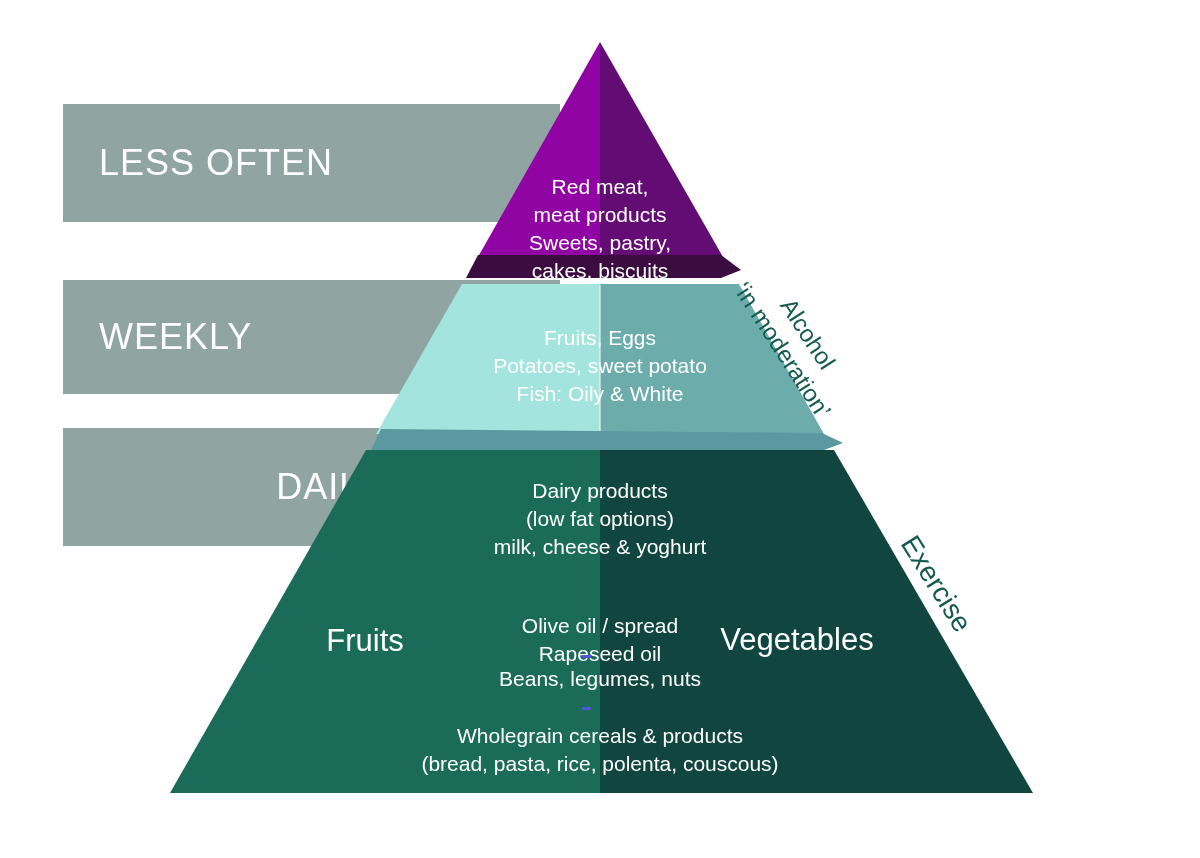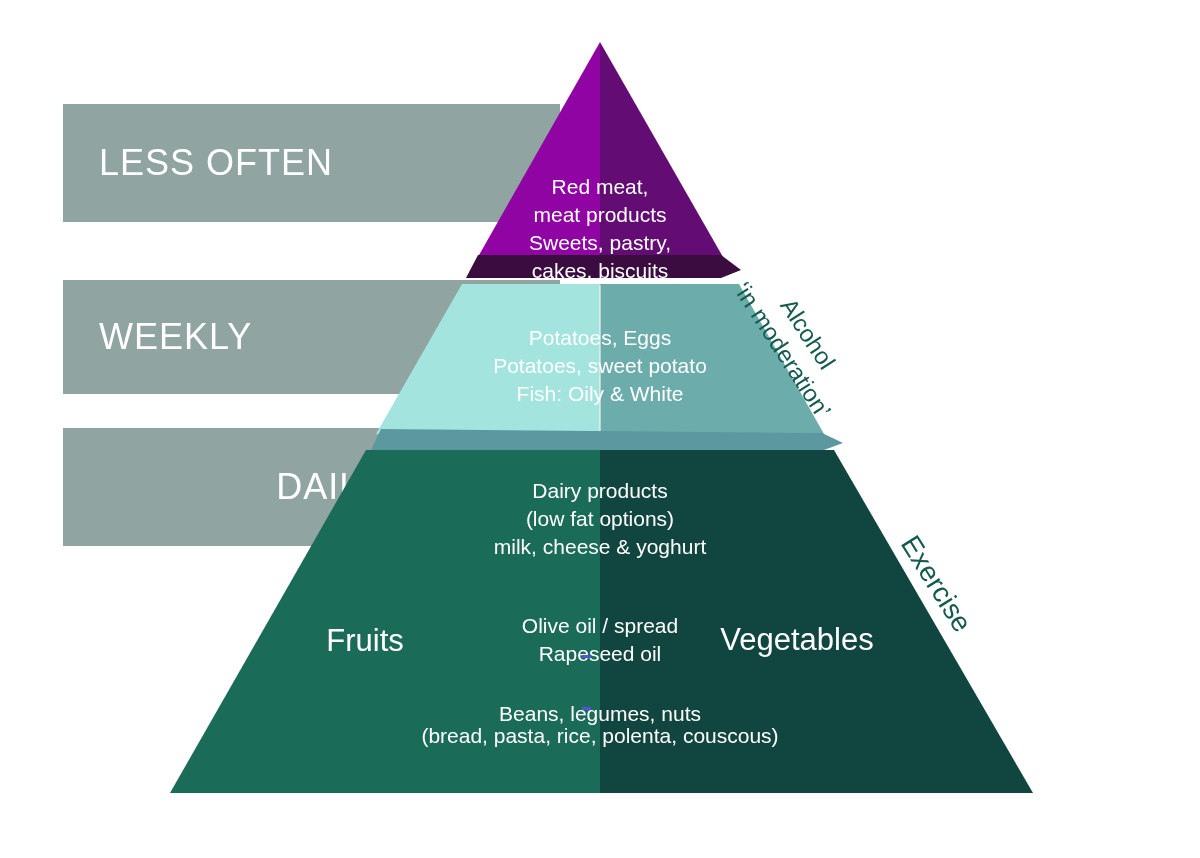--- a/index.html
+++ b/index.html
@@ -69,45 +69,46 @@
   <div id="teal-divider"></div>
 
   <div class="tier-text" style="top:146px;margin-top:27px;">
     <div>Red meat,</div>
     <div>meat products</div>
     <div>Sweets, pastry,</div>
     <div>cakes, biscuits</div>
   </div>
 
   <div class="tier-text" style="top:324px;">
-    <div>Potatoes, Eggs</div>
+    <div>Fruits, Eggs</div>
     <div>Potatoes, sweet potato</div>
     <div>Fish: Oily &amp; White</div>
   </div>
 
   <div class="tier-text" style="top:477px;">
     <div>Dairy products</div>
     <div>(low fat options)</div>
     <div>milk, cheese &amp; yoghurt</div>
   </div>
 
   <div class="tier-text" style="top:612px;">
     <div>Olive oil / spread</div>
     <div>Rapeseed oil</div>
   </div>
 
   <div class="sep-dash" style="left: 582px; top: 655px; background: rgb(85, 83, 216);"></div>
 
-  <div class="tier-text" style="top:700px;">
+  <div class="tier-text" style="top:665px;">
     <div>Beans, legumes, nuts</div>
   </div>
 
   <div class="sep-dash" style="left: 582px; top: 707px; background: rgb(85, 83, 216);"></div>
 
   <div class="tier-text" style="top:722px;">
+    <div>Wholegrain cereals &amp; products</div>
     <div>(bread, pasta, rice, polenta, couscous)</div>
   </div>
 
   <div class="big-label" style="left:265px;top:623px;">Fruits</div>
   <div class="big-label" style="left:697px;top:622px;">Vegetables</div>
 
   <div class="rot-label" id="alcohol-label" style="color: rgb(21, 90, 78);">
     <div>Alcohol</div>
     <div>‘in moderation’</div>
   </div>

